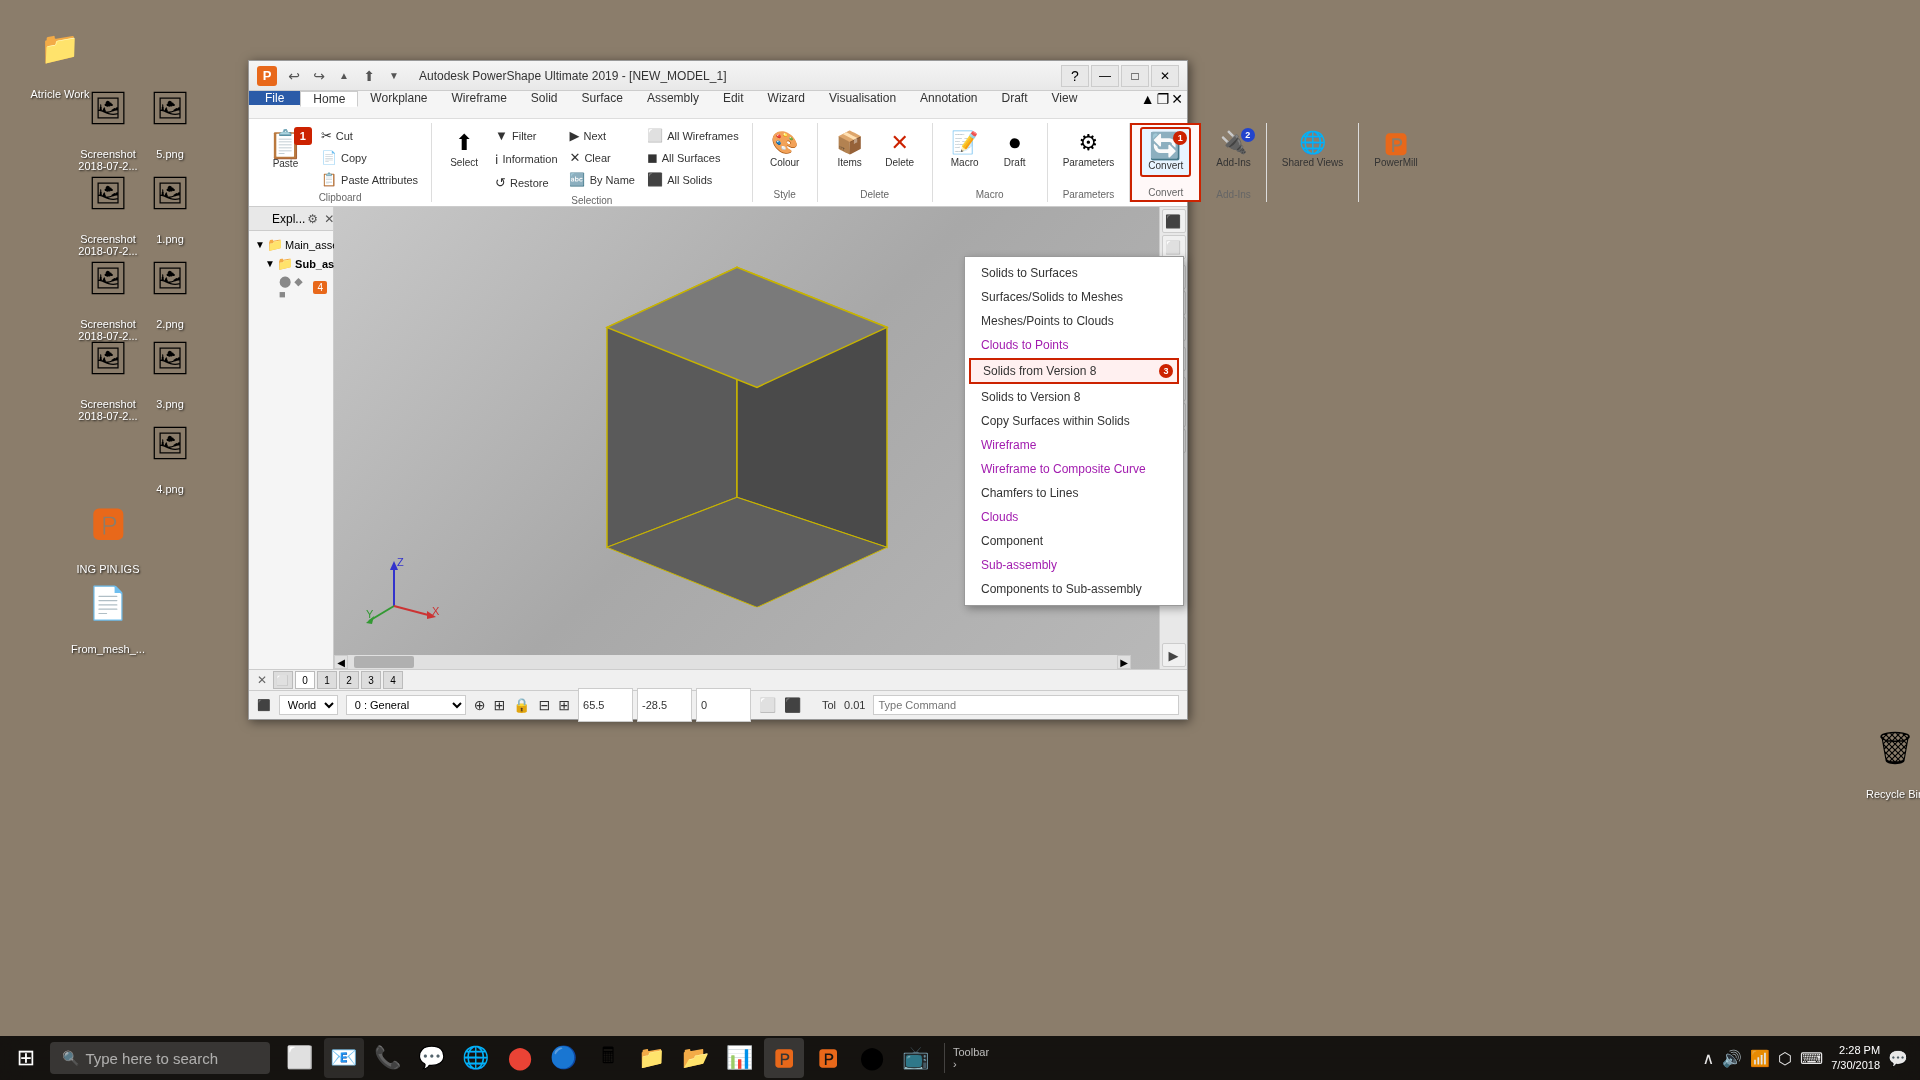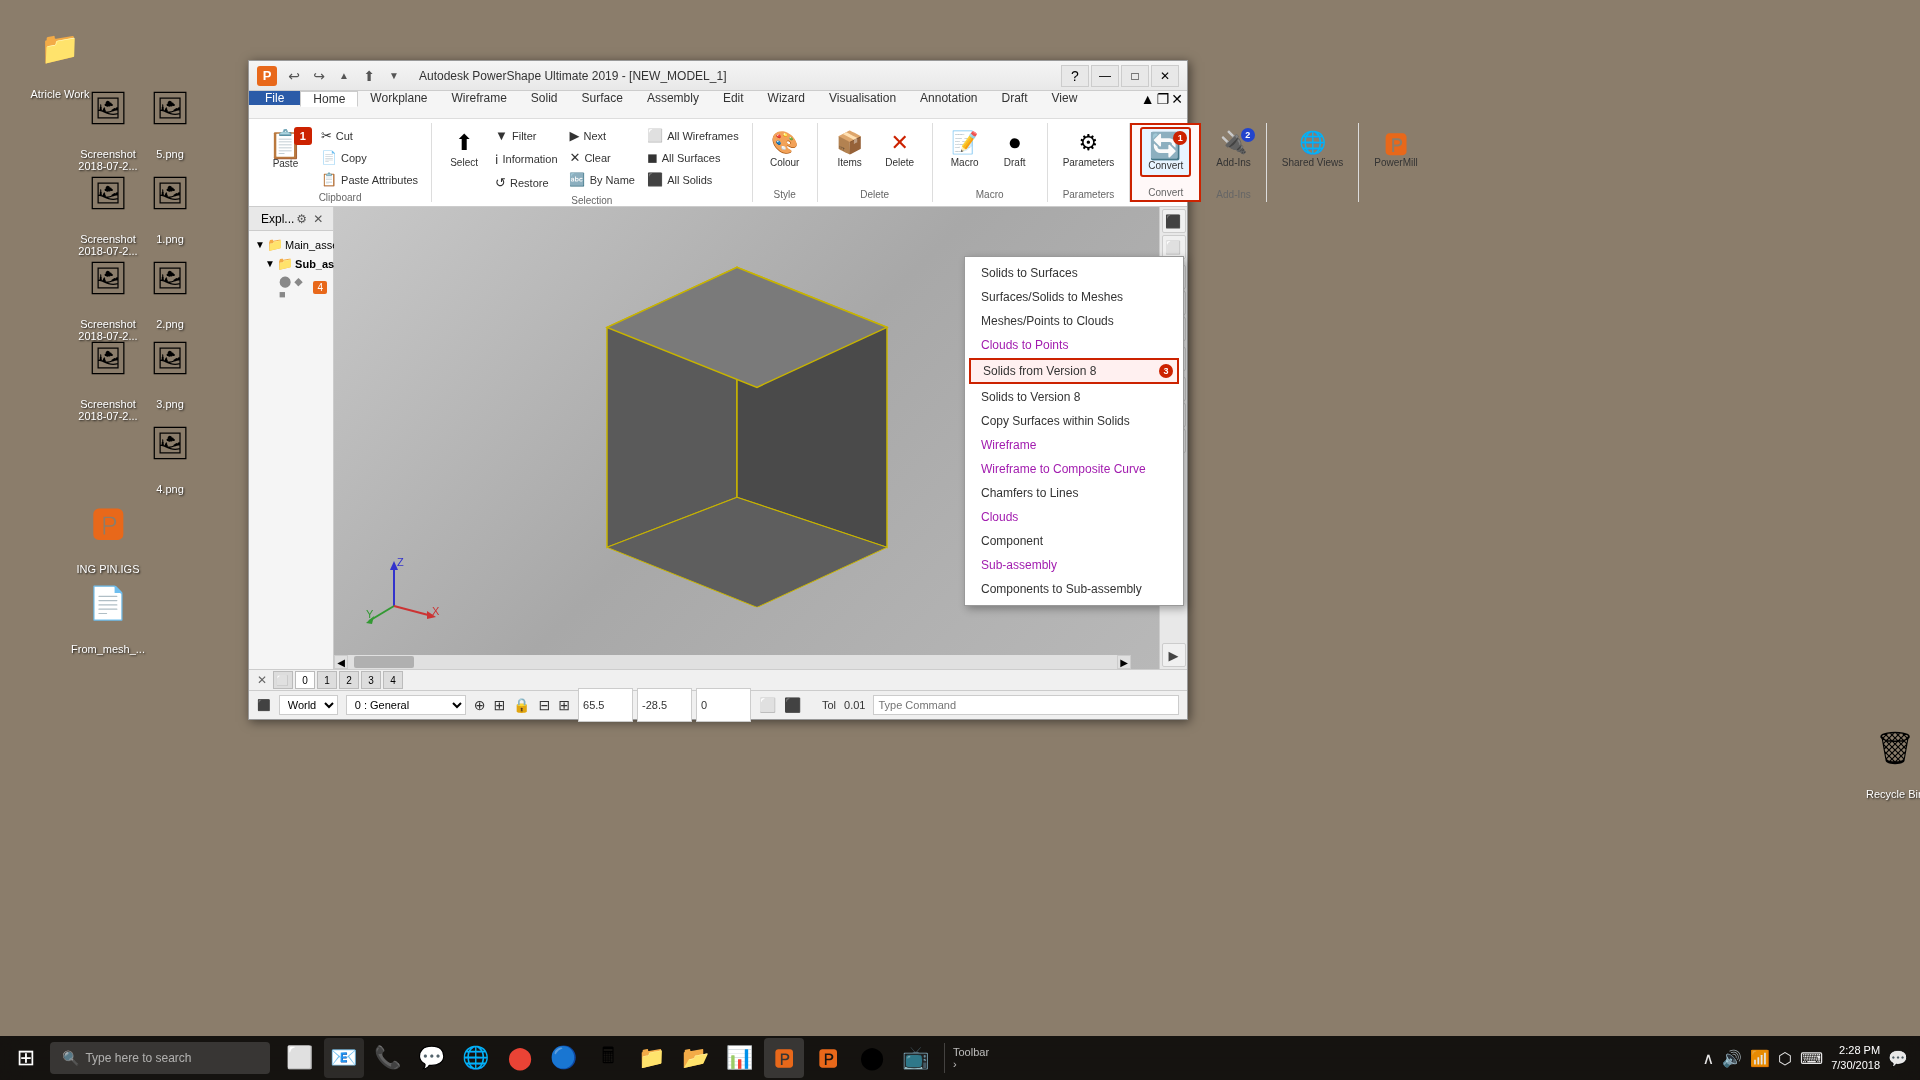--- a/index.html
+++ b/index.html
@@ -237,21 +237,21 @@
       border-right: 1px solid #ccc;
       display: flex;
       flex-direction: column;
     }
     .explorer-header {
       height: 24px;
       background: #e8e8e8;
       display: flex;
       align-items: center;
       justify-content: space-between;
-      padding: 0 12px;
+      padding: 0 23px;
       border-bottom: 1px solid #ccc;
       font-size: 12px;
       font-weight: 500;
     }
     .explorer-controls {
       display: flex;
       gap: 2px;
     }
     .explorer-btn {
       cursor: pointer;
@@ -919,21 +919,21 @@
     <div class="dropdown-item disabled">Sub-assembly</div>
     <div class="dropdown-item">Components to Sub-assembly</div>
   </div>
 
 </div>
 
 <div class="taskbar">
   <div class="taskbar-start">⊞</div>
   <div class="taskbar-search">
     <span style="font-size:14px;">🔍</span>
-    <span style="color:rgba(255,255,255,0.6);font-size:12px;">Type here to search</span>
+    <span style="color:rgba(255,255,255,0.6);font-size:15px;">Type here to search</span>
   </div>
   <div class="taskbar-items">
     <div class="taskbar-icon">⬜</div>
     <div class="taskbar-icon" style="color:#0078d4;background:rgba(255,255,255,0.1);">📧</div>
     <div class="taskbar-icon" style="color:#0078d4;">📞</div>
     <div class="taskbar-icon" style="color:#00aff0;">💬</div>
     <div class="taskbar-icon" style="color:#1ba1e2;">🌐</div>
     <div class="taskbar-icon" style="color:#ea4335;">⬤</div>
     <div class="taskbar-icon">🔵</div>
     <div class="taskbar-icon">🖩</div>

